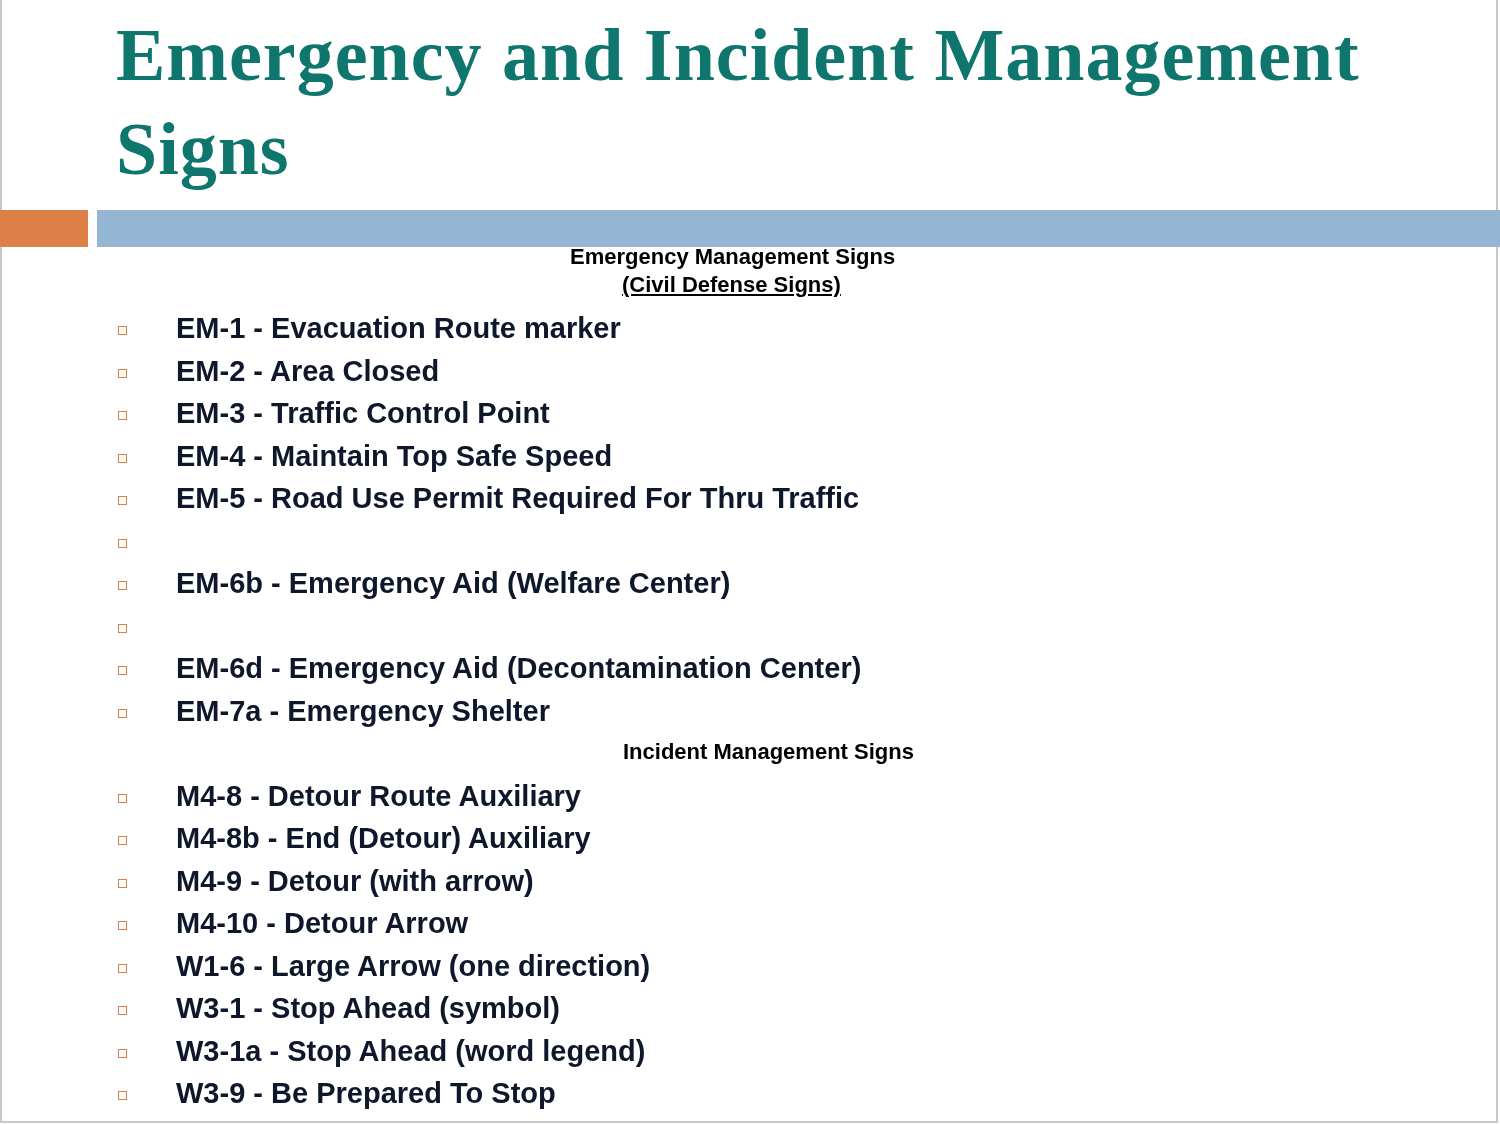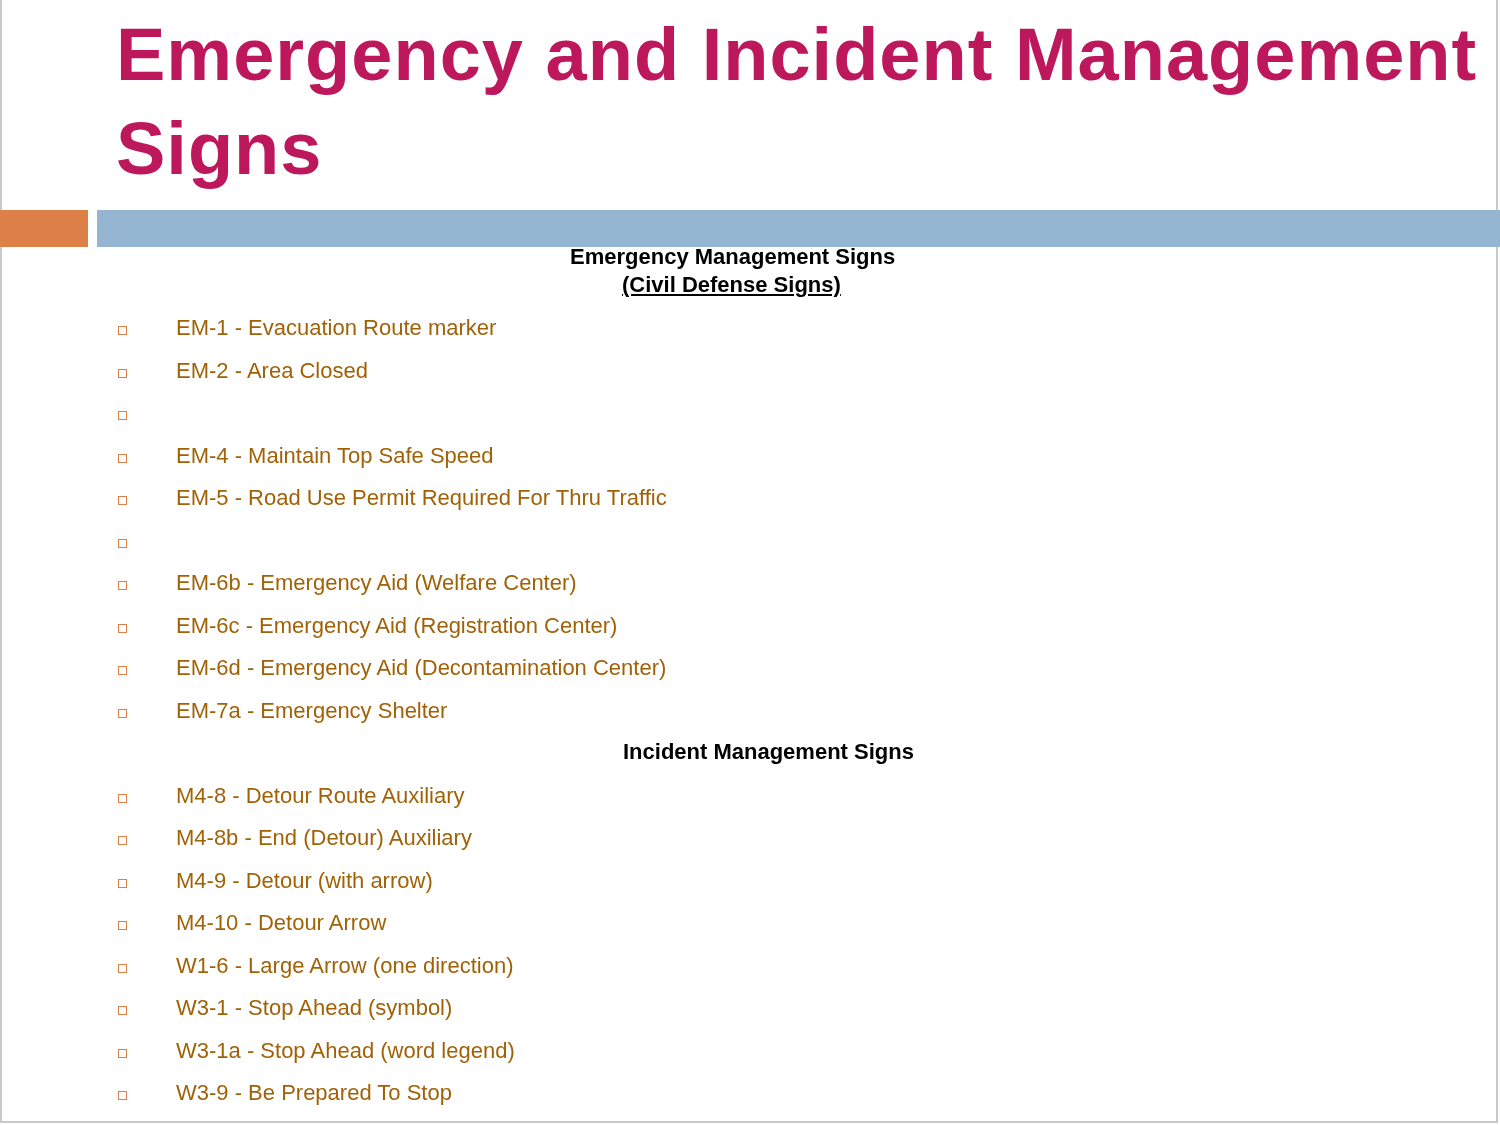--- a/index.html
+++ b/index.html
@@ -8,22 +8,22 @@
       background: #ffffff;
       font-family: "Liberation Sans", "DejaVu Sans", sans-serif;
     }
     .frame {
       position: absolute; left: 0; top: 0; width: 1498px; height: 1123px;
       border-left: 2px solid #c8c8c8; border-right: 2px solid #c8c8c8;
       border-bottom: 2px solid #c8c8c8; box-sizing: border-box;
     }
     .title {
       position: absolute; left: 116px; top: 8px; width: 1370px;
-      font-size: 74px; font-weight: bold; color: #be185d; line-height: 94px;
-      letter-spacing: 1px; margin: 0;
+      font-size: 74px; font-weight: bold; color: #0f766e; line-height: 94px;
+      letter-spacing: 1px; margin: 0; font-family: Liberation Serif, serif;
     }
     .accent-orange {
       position: absolute; left: 0; top: 210px; width: 88px; height: 37px;
       background: #dd8047;
     }
     .accent-blue {
       position: absolute; left: 97px; top: 210px; width: 1403px; height: 37px;
       background: #94b6d2;
     }
     .section-heading {
@@ -33,21 +33,21 @@
     .em-heading { left: 570px; top: 244px; }
     .em-subheading { left: 622px; top: 272px; text-decoration: underline; }
     .im-heading { left: 623px; top: 739px; }
     .list { position: absolute; left: 0; top: 0; }
     .item { position: absolute; left: 118px; height: 30px; display: flex; align-items: center; }
     .bullet {
       width: 9px; height: 9px; border: 1.5px solid #dd8047; box-sizing: border-box;
       margin-right: 49px; margin-top: 4px; flex: 0 0 auto;
     }
     .item-text {
-      font-size: 22px; font-weight: normal; color: #a16207; white-space: nowrap;
+      font-size: 29px; font-weight: bold; color: #0f172a; white-space: nowrap;
     }
   </style>
 </head>
 <body>
 
 <div class="frame"></div>
 
 <h1 class="title">Emergency and Incident Management Signs</h1>
 
 <div class="accent-orange"></div>
@@ -60,39 +60,39 @@
   <div class="item" style="top:313px">
       <span class="bullet"></span>
       <span class="item-text">EM-1 - Evacuation Route marker</span>
     </div>
   <div class="item" style="top:356px">
       <span class="bullet"></span>
       <span class="item-text">EM-2 - Area Closed</span>
     </div>
   <div class="item" style="top:398px">
       <span class="bullet"></span>
+      <span class="item-text">EM-3 - Traffic Control Point</span>
     </div>
   <div class="item" style="top:441px">
       <span class="bullet"></span>
       <span class="item-text">EM-4 - Maintain Top Safe Speed</span>
     </div>
   <div class="item" style="top:483px">
       <span class="bullet"></span>
       <span class="item-text">EM-5 - Road Use Permit Required For Thru Traffic</span>
     </div>
   <div class="item" style="top:526px">
       <span class="bullet"></span>
     </div>
   <div class="item" style="top:568px">
       <span class="bullet"></span>
       <span class="item-text">EM-6b - Emergency Aid (Welfare Center)</span>
     </div>
   <div class="item" style="top:611px">
       <span class="bullet"></span>
-      <span class="item-text">EM-6c - Emergency Aid (Registration Center)</span>
     </div>
   <div class="item" style="top:653px">
       <span class="bullet"></span>
       <span class="item-text">EM-6d - Emergency Aid (Decontamination Center)</span>
     </div>
   <div class="item" style="top:696px">
       <span class="bullet"></span>
       <span class="item-text">EM-7a - Emergency Shelter</span>
     </div>
 </div>

